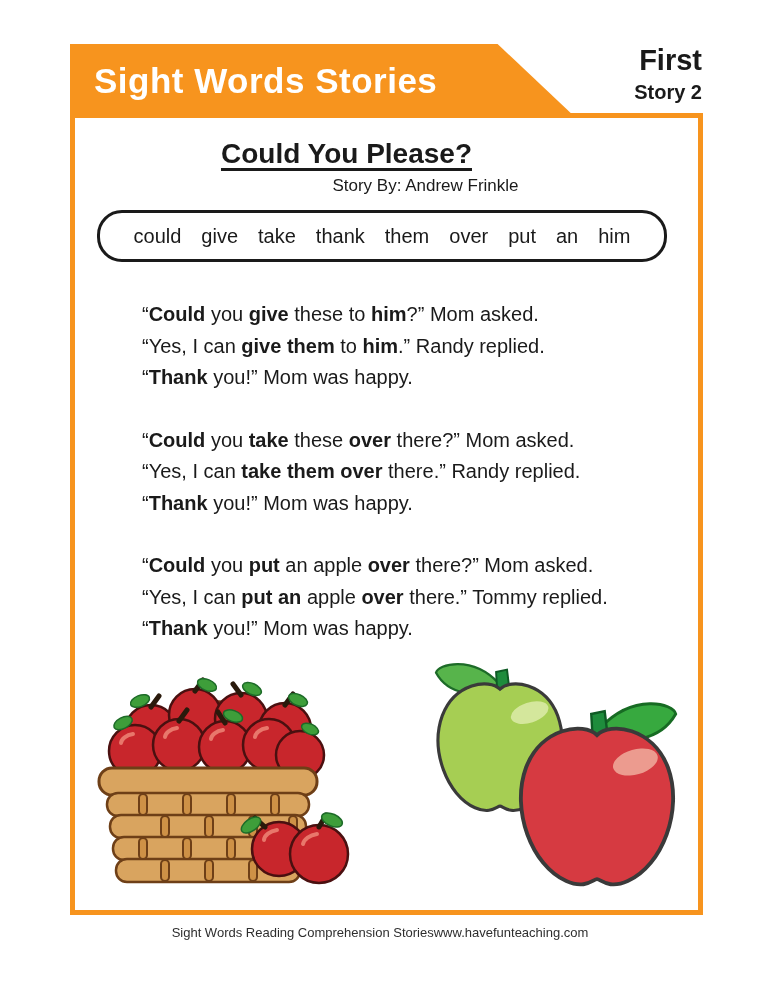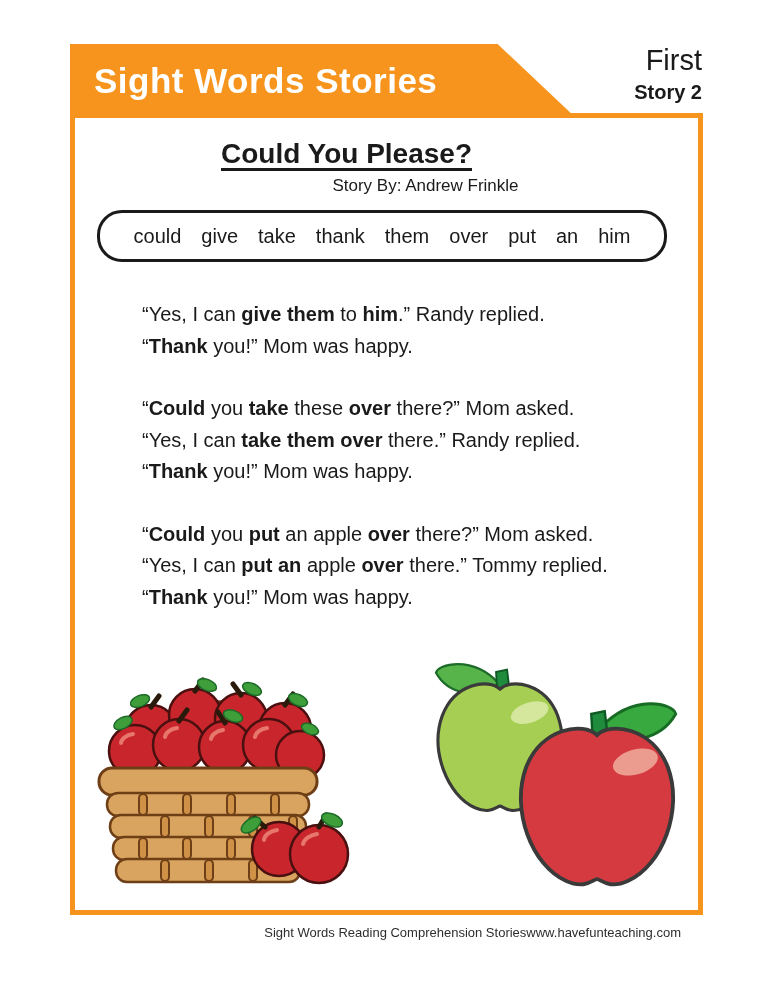--- a/index.html
+++ b/index.html
@@ -14,21 +14,21 @@
   .banner{
     position:absolute;left:70px;top:44px;width:506px;height:74px;
     background:var(--accent);
     clip-path:polygon(0 0,84.5% 0,100% 100%,0 100%);
     display:flex;align-items:center;padding-left:24px;box-sizing:border-box;
   }
   .banner-title{
     color:#ffffff;font-weight:bold;font-size:35px;letter-spacing:.5px;white-space:nowrap;
   }
   .edition{position:absolute;left:480px;width:222px;top:46px;text-align:right;line-height:1;}
-  .edition-level{font-size:29px;font-weight:normal;margin-bottom:7px;}
+  .edition-level{font-size:29px;font-weight:bold;margin-bottom:7px;}
   .edition-story{font-size:20px;font-weight:bold;}
   .frame{
     position:absolute;left:70px;top:113px;width:633px;height:802px;
     border:5px solid var(--accent);box-sizing:border-box;background:#fff;
   }
   .title{
     position:absolute;left:70px;top:138px;width:553px;text-align:center;
     font-size:28px;font-weight:bold;
   }
   .title-text{text-decoration:underline;text-decoration-thickness:2.5px;text-underline-offset:5px;}
@@ -43,22 +43,22 @@
   .word{font-size:20px;margin:0 10px;white-space:nowrap;}
   .story{
     position:absolute;left:142px;top:299px;width:540px;
     font-size:20px;line-height:31.5px;
   }
   .paragraph{margin-bottom:31px;}
   .line b{font-weight:bold;}
   .basket-art{position:absolute;left:93px;top:653px;}
   .apples-art{position:absolute;left:423px;top:643px;}
   .footer{
-    position:absolute;left:97px;top:925px;width:584px;
-    display:flex;justify-content:flex-end;
+    position:absolute;left:88px;top:925px;width:584px;
+    display:flex;justify-content:center;
     font-size:13px;color:#2e2e2e;
   }
 </style>
 </head>
 <body>
 
 <div class="frame"></div>
 
 <div class="banner">
   <span class="banner-title">Sight Words Stories</span>
@@ -82,20 +82,21 @@
     <span class="word">thank</span>
     <span class="word">them</span>
     <span class="word">over</span>
     <span class="word">put</span>
     <span class="word">an</span>
     <span class="word">him</span>
   </div>
 
 <div class="story">
     <div class="paragraph">
+      <div class="line"><span>“</span><b>Could</b><span> you </span><b>give</b><span> these to </span><b>him</b><span>?” Mom asked.</span></div>
       <div class="line"><span>“Yes, I can </span><b>give them</b><span> to </span><b>him</b><span>.” Randy replied.</span></div>
       <div class="line"><span>“</span><b>Thank</b><span> you!” Mom was happy.</span></div>
     </div>
     <div class="paragraph">
       <div class="line"><span>“</span><b>Could</b><span> you </span><b>take</b><span> these </span><b>over</b><span> there?” Mom asked.</span></div>
       <div class="line"><span>“Yes, I can </span><b>take them over</b><span> there.” Randy replied.</span></div>
       <div class="line"><span>“</span><b>Thank</b><span> you!” Mom was happy.</span></div>
     </div>
     <div class="paragraph">
       <div class="line"><span>“</span><b>Could</b><span> you </span><b>put</b><span> an apple </span><b>over</b><span> there?” Mom asked.</span></div>

